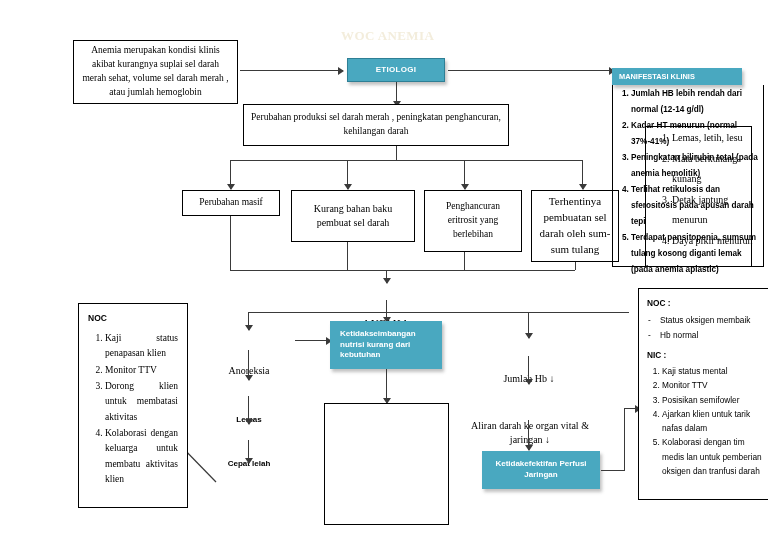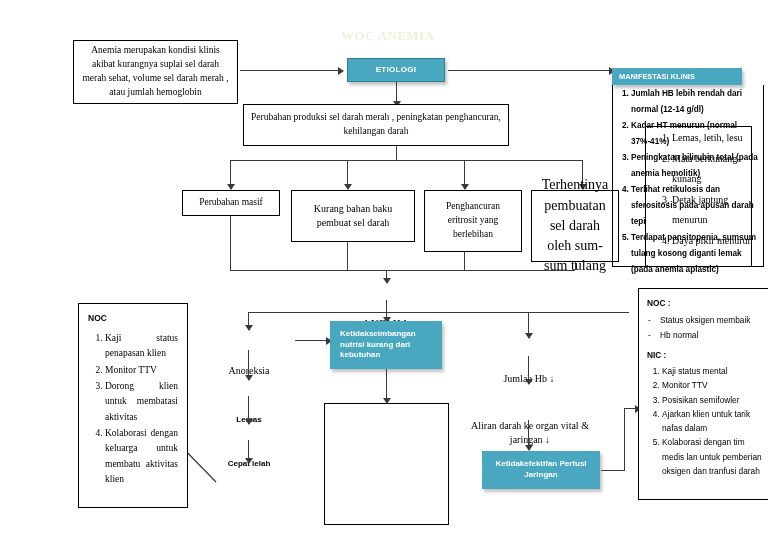--- a/index.html
+++ b/index.html
@@ -141,21 +141,21 @@
 
   <div class="abs wbox pad serif" style="left:182px;top:190px;width:98px;height:26px;font-size:9.5px;">
     <span>Perubahan masif</span>
   </div>
   <div class="abs wbox pad serif" style="left:291px;top:190px;width:124px;height:52px;font-size:10px;">
     <span>Kurang bahan baku pembuat sel darah</span>
   </div>
   <div class="abs wbox pad serif" style="left:424px;top:190px;width:98px;height:62px;font-size:9.5px;">
     <span>Penghancuran eritrosit yang berlebihan</span>
   </div>
-  <div class="abs wbox pad serif" style="left:531px;top:190px;width:88px;height:72px;font-size:14px;">
+  <div class="abs wbox pad serif" style="left:531px;top:190px;width:88px;height:72px;font-size:11px;">
     <span>Terhentinya pembuatan sel darah oleh sum-sum tulang</span>
   </div>
 
   <div class="abs teal" style="left:612px;top:68px;width:130px;height:17px;font-size:7.4px;justify-content:flex-start;padding-left:7px;">
     <span>MANIFESTASI KLINIS</span>
   </div>
 
   <div class="abs" style="left:612px;top:85px;width:152px;height:182px;border:1.5px solid #000;border-top:none;"></div>
   <div class="abs" style="left:645px;top:126px;width:107px;height:141px;border:1.5px solid #000;"></div>
 

